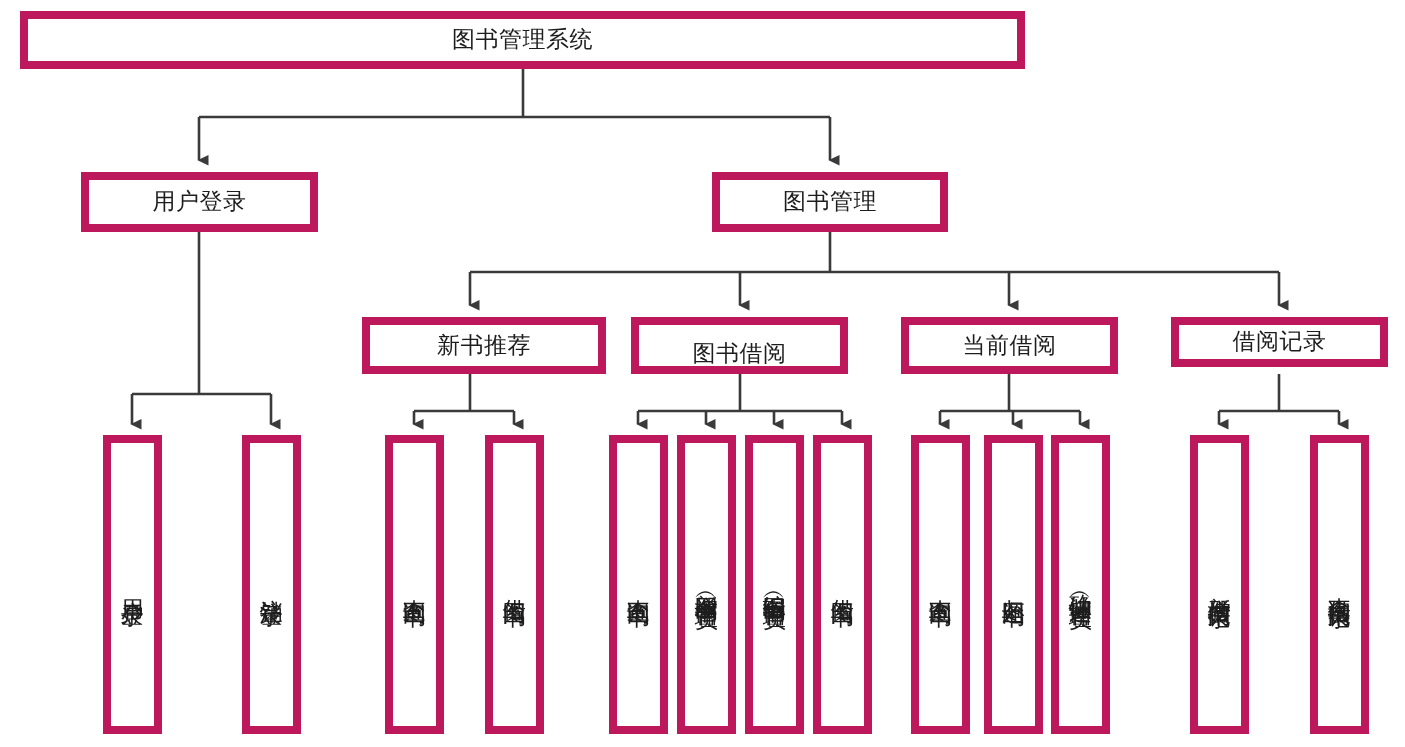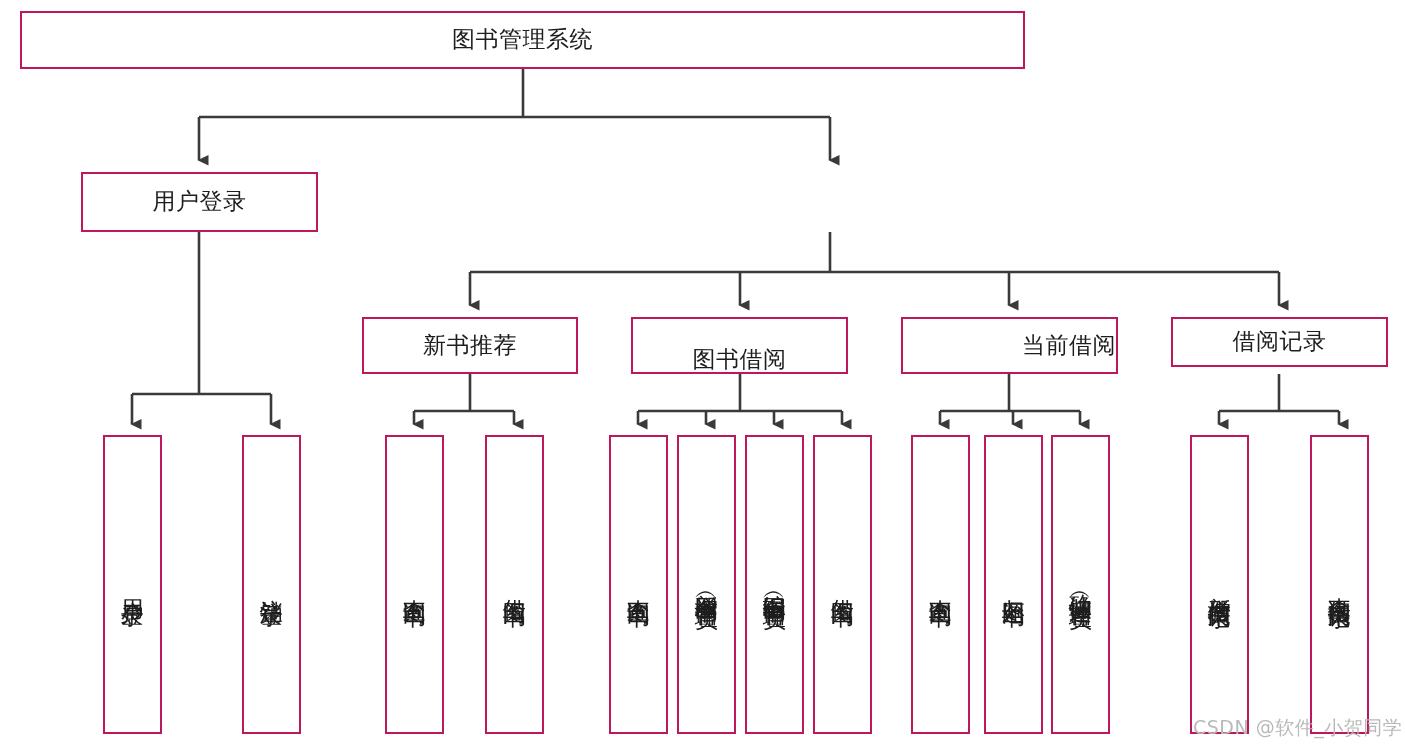--- a/index.html
+++ b/index.html
@@ -23,21 +23,21 @@
     left: 0;
     top: 0;
     width: 1405px;
     height: 747px;
     pointer-events: none;
   }
   .node {
     position: absolute;
     box-sizing: border-box;
     background: #ffffff;
-    border: 2px solid #be185d;
+    border: 8px solid #be185d;
     display: flex;
     align-items: center;
     justify-content: center;
     color: #1d1d1d;
   }
   .node .label-h {
     font-size: 23px;
     line-height: 1.1;
     letter-spacing: 0.5px;
     white-space: nowrap;
@@ -118,28 +118,31 @@
     </g>
   </svg>
 
   <div class="node" style="left:20px; top:11px; width:1005px; height:58px;">
     <span class="label-h">图书管理系统</span>
   </div>
 
   <div class="node" style="left:81px; top:172px; width:237px; height:60px;">
     <span class="label-h">用户登录</span>
   </div>
+  <div class="node" style="left:712px; top:172px; width:236px; height:60px;">
+    <span class="label-h">图书管理</span>
+  </div>
 
-  <div class="node" style="left:362px; top:317px; width:216px; height:57px;">
+  <div class="node" style="left:362px; top:317px; width:244px; height:57px;">
     <span class="label-h">新书推荐</span>
   </div>
   <div class="node" style="left:631px; top:317px; width:217px; height:57px;align-items:flex-end;">
     <span class="label-h">图书借阅</span>
   </div>
-  <div class="node" style="left:901px; top:317px; width:217px; height:57px;justify-content:flex-end;">
+  <div class="node" style="left:901px; top:317px; width:217px; height:57px;">
     <span class="label-h">当前借阅</span>
   </div>
   <div class="node" style="left:1171px; top:317px; width:217px; height:50px;">
     <span class="label-h">借阅记录</span>
   </div>
 
   <div class="node vertical" style="left:103px; top:435px; width:59px; height:299px;">
     <span class="label-v">用户登录</span>
   </div>
   <div class="node vertical" style="left:242px; top:435px; width:59px; height:299px;">
@@ -176,15 +179,14 @@
     <span class="label-v">确认归还（管理员）</span>
   </div>
 
   <div class="node vertical" style="left:1190px; top:435px; width:59px; height:299px;">
     <span class="label-v">新增借阅记录</span>
   </div>
   <div class="node vertical" style="left:1310px; top:435px; width:59px; height:299px;">
     <span class="label-v">查询借阅记录</span>
   </div>
 
-  <div class="watermark" style="left:1193px; top:715px;">CSDN @软件_小贺同学</div>
 
 </div>
 
 </body></html>

